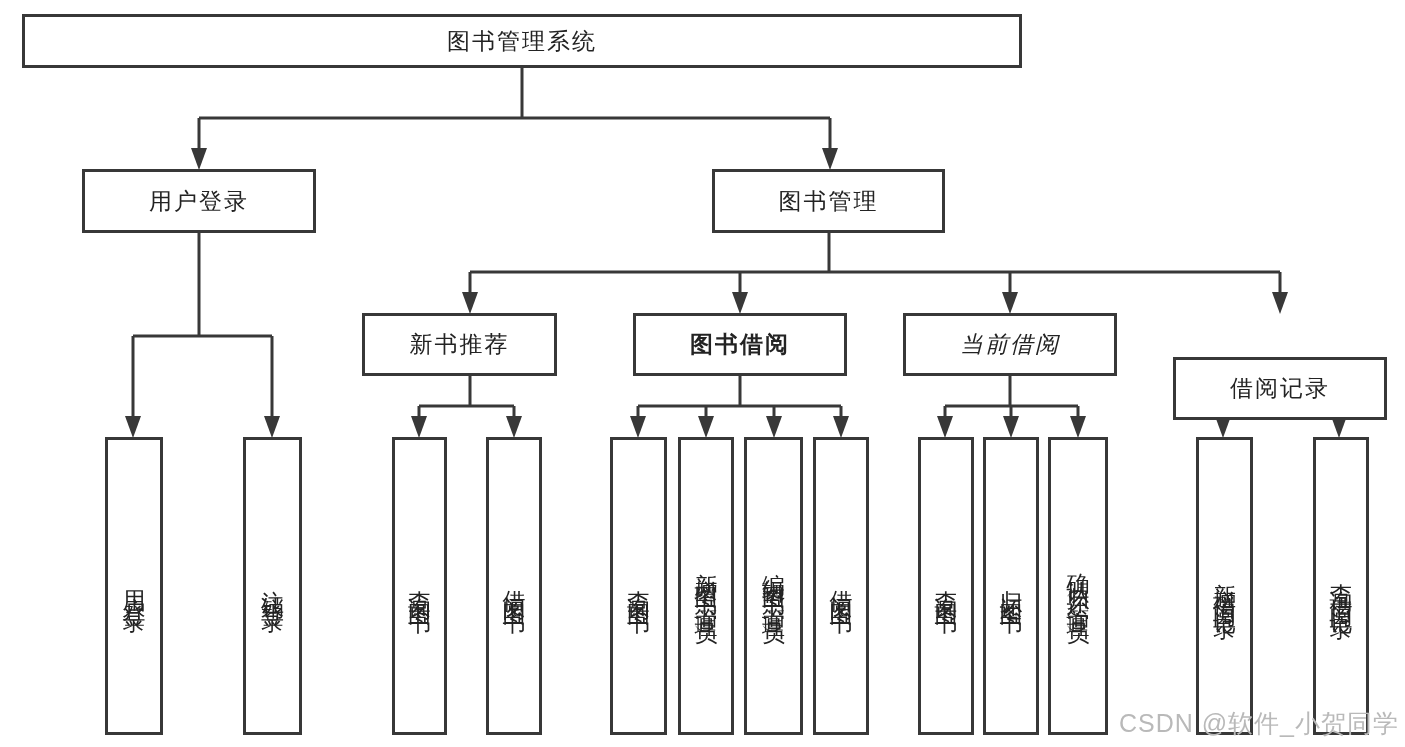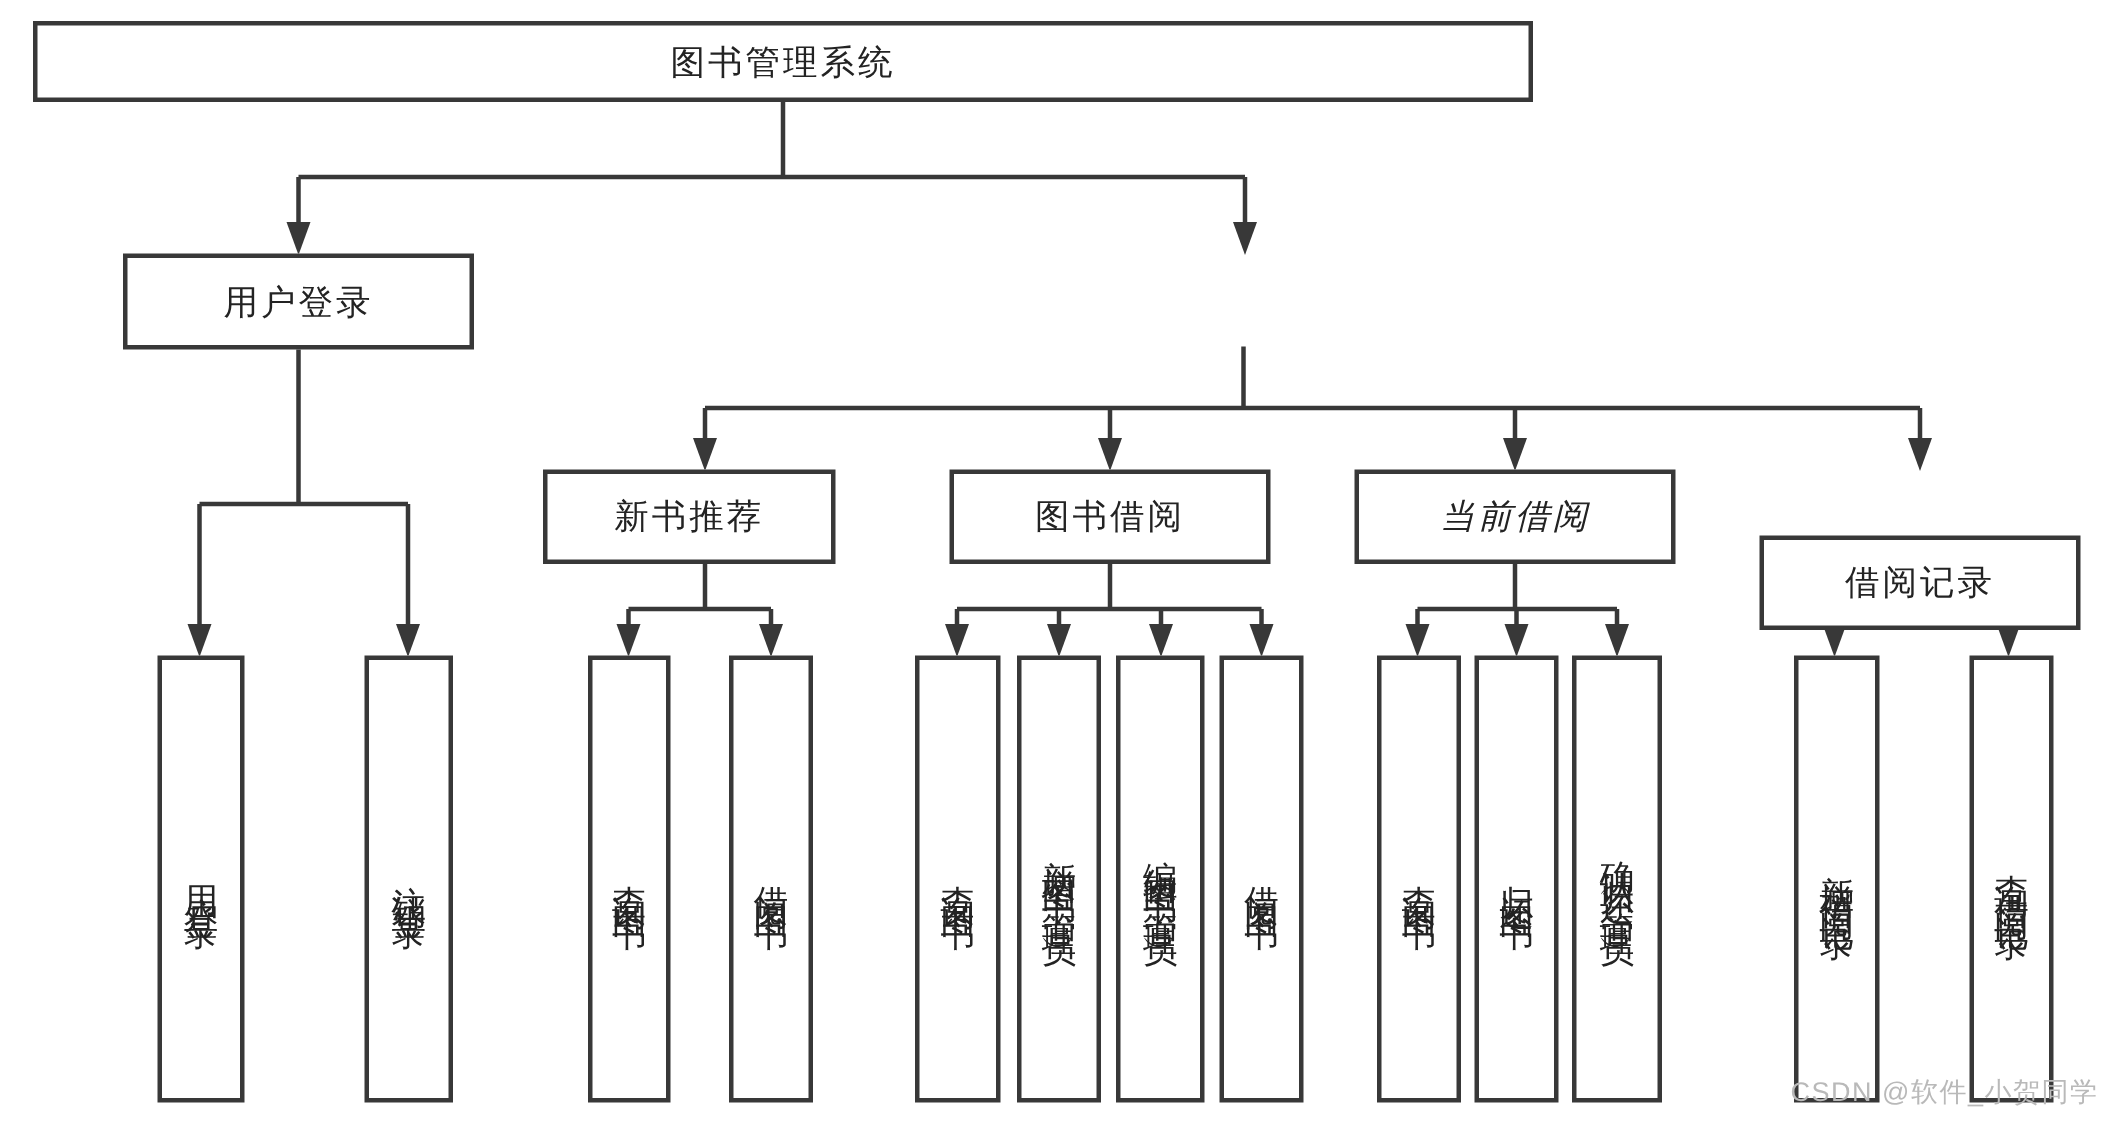--- a/index.html
+++ b/index.html
@@ -15,21 +15,21 @@
   }
   .leaf{
     position:absolute;box-sizing:border-box;background:#ffffff;
     border:3px solid #383838;top:437px;height:298px;
     writing-mode:vertical-rl;text-orientation:mixed;
     display:flex;align-items:center;justify-content:center;
     font-size:23px;line-height:1;letter-spacing:7px;white-space:nowrap;
   }
   .watermark{
     position:absolute;right:6px;bottom:7px;z-index:5;
-    font-size:18px;letter-spacing:1px;color:#b9b9b9;white-space:nowrap;
+    font-size:25px;letter-spacing:1px;color:#b9b9b9;white-space:nowrap;
   }
 </style>
 </head>
 <body>
 
 <div class="stage">
 
   <svg class="connectors" viewBox="0 0 1405 747" aria-hidden="true">
     <path d="M522,66 V118 M199,118 H830 M199,118 V152 M830,118 V152
          M199,231 V336 M133,336 H272 M133,336 V420 M272,336 V420
@@ -57,23 +57,24 @@
       <polygon points="1003,416 1019,416 1011,438"></polygon>
       <polygon points="1070,416 1086,416 1078,438"></polygon>
       <polygon points="1215,416 1231,416 1223,438"></polygon>
       <polygon points="1331,416 1347,416 1339,438"></polygon>
     </g>
   </svg>
 
   <div class="node" style="left:22px;top:14px;width:1000px;height:54px;">图书管理系统</div>
 
   <div class="node" style="left:82px;top:169px;width:234px;height:64px;">用户登录</div>
+  <div class="node" style="left:712px;top:169px;width:233px;height:64px;">图书管理</div>
 
   <div class="node" style="left:362px;top:313px;width:195px;height:63px;">新书推荐</div>
-  <div class="node" style="left:633px;top:313px;width:214px;height:63px;">图书借阅</div>
+  <div class="node" style="left:633px;top:313px;width:214px;height:63px;font-weight:bold;">图书借阅</div>
   <div class="node" style="left:903px;top:313px;width:214px;height:63px;font-style:italic;">当前借阅</div>
   <div class="node" style="left:1173px;top:313px;width:214px;height:63px;margin-top:44px;">借阅记录</div>
 
   <div class="leaf" style="left:105px;width:58px;">用户登录</div>
   <div class="leaf" style="left:243px;width:59px;">注销登录</div>
 
   <div class="leaf" style="left:392px;width:55px;">查询图书</div>
   <div class="leaf" style="left:486px;width:56px;">借阅图书</div>
 
   <div class="leaf" style="left:610px;width:57px;">查询图书</div>

